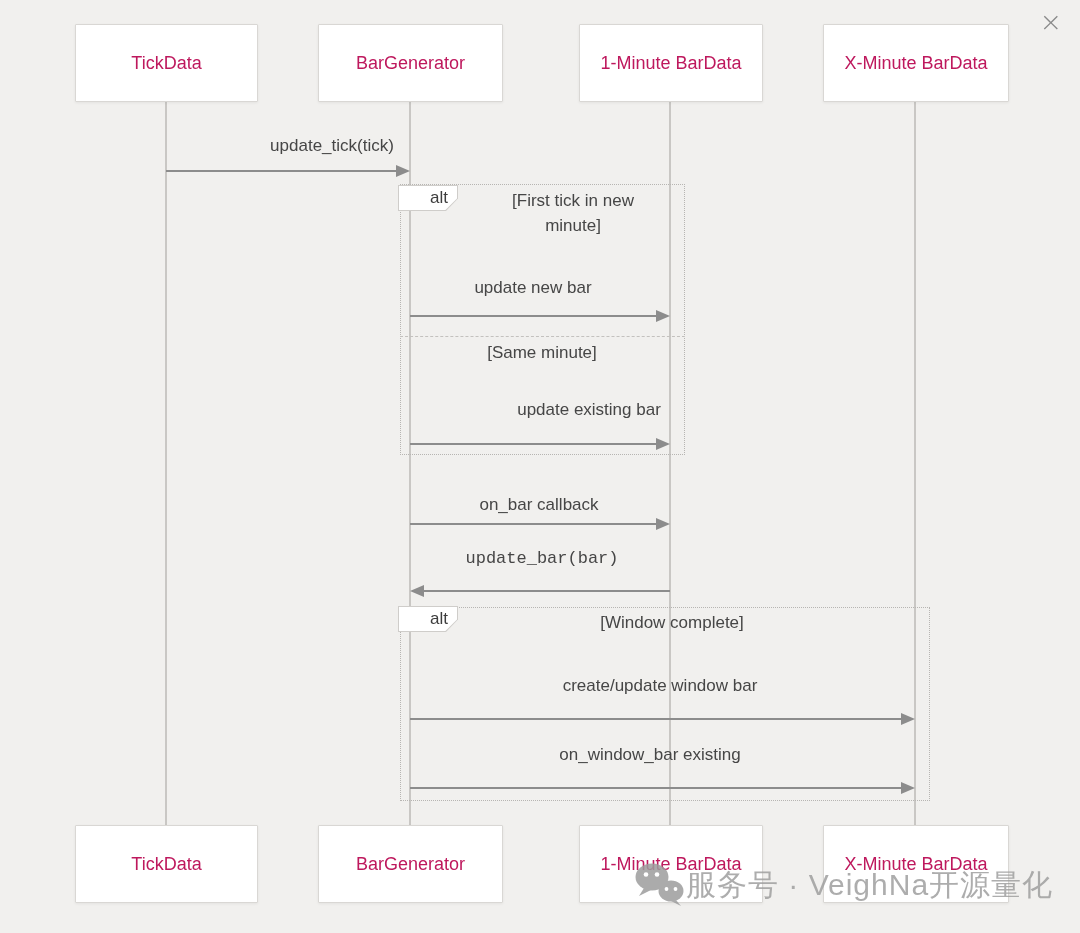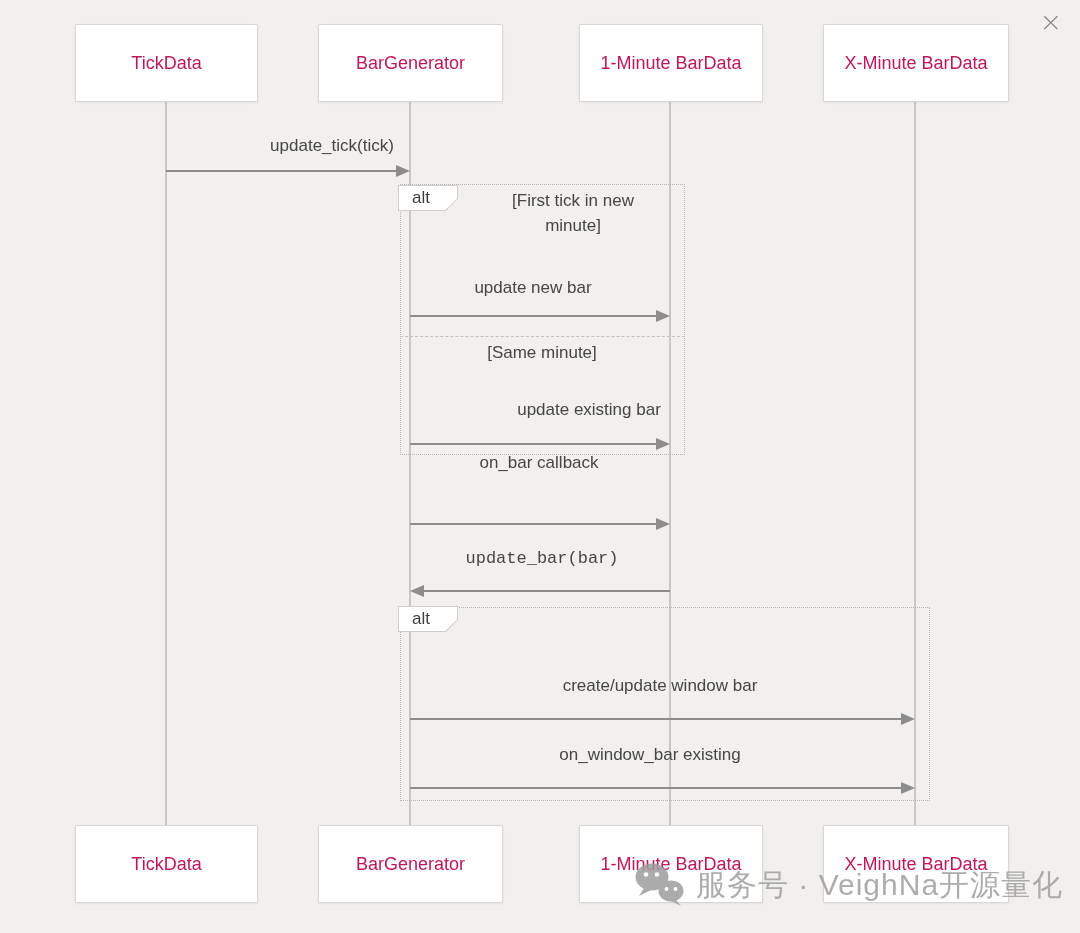--- a/index.html
+++ b/index.html
@@ -51,36 +51,36 @@
   }
   .alt-tab{position:absolute;width:60px;height:26px;z-index:4;}
   .alt-tab .tab-border{
     position:absolute;inset:0;background:#cfcdca;
     clip-path:polygon(0 0,100% 0,100% 52%,80% 100%,0 100%);
   }
   .alt-tab .tab-fill{
     position:absolute;inset:1px;background:#ffffff;
     clip-path:polygon(0 0,100% 0,100% 52%,80% 100%,0 100%);
     display:flex;align-items:center;
-    padding-left:13px;box-sizing:border-box;
+    padding-left:31px;box-sizing:border-box;
     font-size:17px;color:#3d3d3d;
   }
   .cond{
     position:absolute;text-align:center;
     font-size:17px;color:#464646;line-height:25px;z-index:3;
   }
   .close-btn{
     position:absolute;right:18px;top:8px;
     font-size:27px;font-weight:300;color:#8a8a8a;
     cursor:pointer;z-index:6;line-height:1;
     font-family:"DejaVu Sans",sans-serif;
   }
   .watermark{
     position:absolute;left:634px;top:862px;
-    display:flex;align-items:center;gap:10px;
+    display:flex;align-items:center;
     z-index:5;opacity:.85;
   }
   .watermark-text{
     font-size:30px;color:#9f9f9f;letter-spacing:1px;
     white-space:nowrap;
   }
 </style>
 </head>
 <body>
 
@@ -110,34 +110,35 @@
   </div>
   <div class="cond" style="left:488px;top:188px;width:170px;">[First tick in new minute]</div>
   <div class="frame-divider" style="left:400px;top:336px;width:285px;"></div>
   <div class="cond" style="left:442px;top:340px;width:200px;">[Same minute]</div>
 
   <div class="frame" style="left:400px;top:607px;width:530px;height:194px;"></div>
   <div class="alt-tab" style="left:398px;top:606px;">
     <div class="tab-border"></div>
     <div class="tab-fill">alt</div>
   </div>
+  <div class="cond" style="left:512px;top:610px;width:320px;">[Window complete]</div>
 
   <div class="msg-label" style="left:288px;top:136px;margin-left:44px;">update_tick(tick)</div>
   <div class="msg-line" style="left:166px;top:170px;width:231px;"></div>
   <div class="arrow-right" style="left:396px;top:165px;"></div>
 
   <div class="msg-label" style="left:533px;top:278px;">update new bar</div>
   <div class="msg-line" style="left:410px;top:315px;width:247px;"></div>
   <div class="arrow-right" style="left:656px;top:310px;"></div>
 
   <div class="msg-label" style="left:541px;top:400px;margin-left:48px;">update existing bar</div>
   <div class="msg-line" style="left:410px;top:443px;width:247px;"></div>
   <div class="arrow-right" style="left:656px;top:438px;"></div>
 
-  <div class="msg-label" style="left:539px;top:453px;">on_bar callback</div>
+  <div class="msg-label" style="left:539px;top:495px;">on_bar callback</div>
   <div class="msg-line" style="left:410px;top:523px;width:247px;"></div>
   <div class="arrow-right" style="left:656px;top:518px;"></div>
 
   <div class="msg-label" style="left:542px;top:549px;font-family:Liberation Mono, monospace;">update_bar(bar)</div>
   <div class="msg-line" style="left:424px;top:590px;width:246px;"></div>
   <div class="arrow-left" style="left:410px;top:585px;"></div>
 
   <div class="msg-label" style="left:660px;top:676px;">create/update window bar</div>
   <div class="msg-line" style="left:410px;top:718px;width:492px;"></div>
   <div class="arrow-right" style="left:901px;top:713px;"></div>

